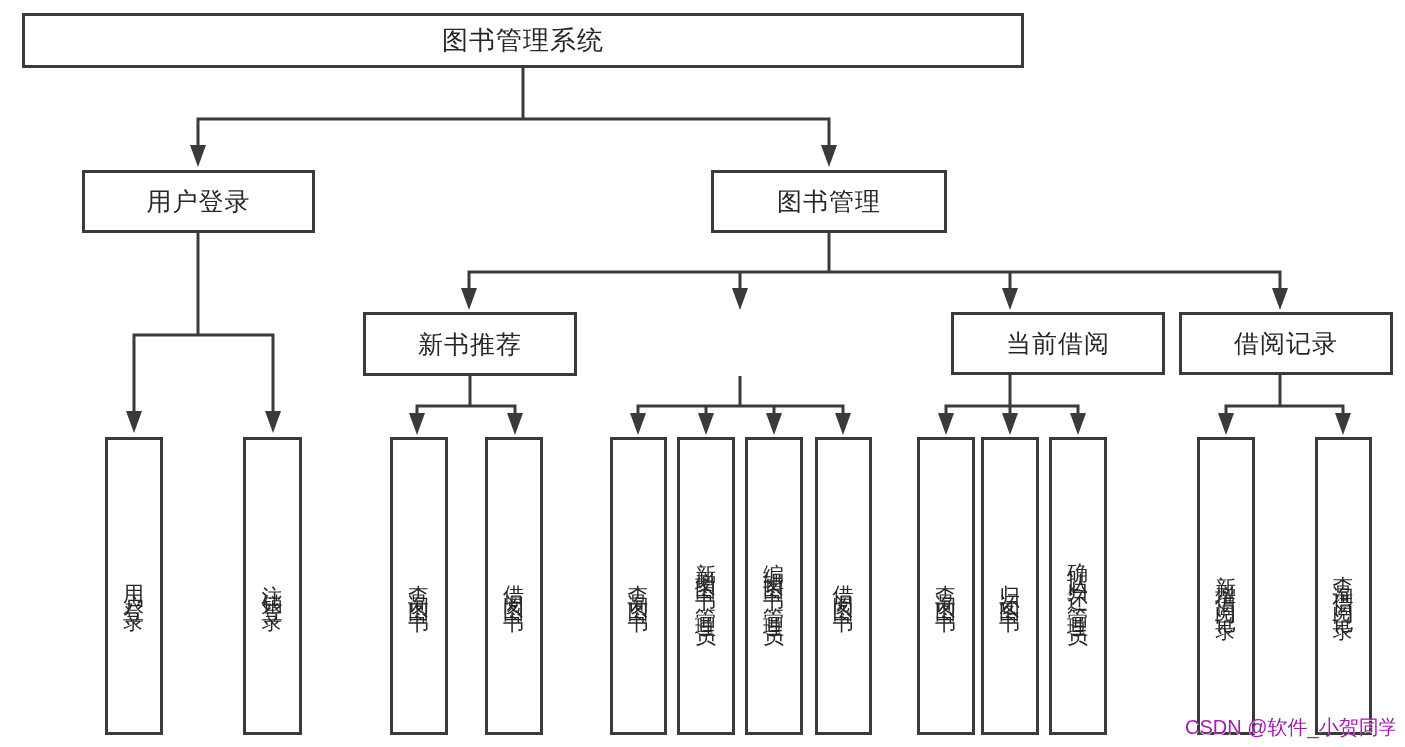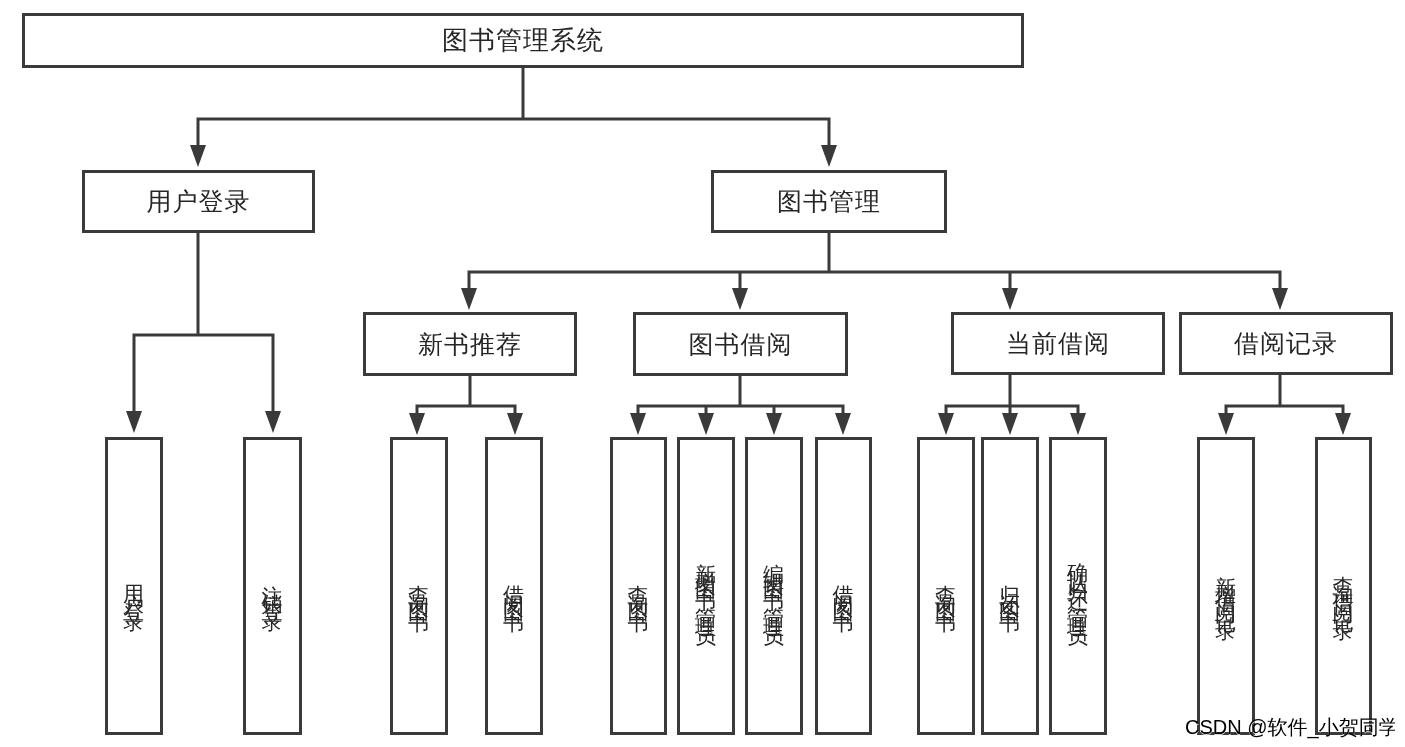--- a/index.html
+++ b/index.html
@@ -43,21 +43,21 @@
     line-height: 1;
     letter-spacing: 9px;
     color: #262626;
     white-space: nowrap;
   }
   .watermark {
     position: absolute;
     left: 1185px;
     top: 714px;
     font-size: 20px;
-    color: #000000;
+    color: #a21caf;
     text-shadow: 0 1px 0 rgba(255,255,255,0.8);
     white-space: nowrap;
     z-index: 3;
   }
   
   .n-root   { left: 22px;   top: 13px;  width: 1002px; height: 55px; }
   .n-login  { left: 82px;   top: 170px; width: 233px;  height: 63px; }
   .n-mgmt   { left: 711px;  top: 170px; width: 236px;  height: 63px; align-items: center; }
   .n-newrec { left: 363px;  top: 312px; width: 214px;  height: 64px; }
   .n-borrow { left: 633px;  top: 312px; width: 215px;  height: 64px; }
@@ -145,23 +145,20 @@
   <div class="node n-login">
     <span class="hlabel">用户登录</span>
   </div>
   <div class="node n-mgmt">
     <span class="hlabel">图书管理</span>
   </div>
 
   <div class="node n-newrec">
     <span class="hlabel">新书推荐</span>
   </div>
-  <div class="node n-borrow">
-    <span class="hlabel">图书借阅</span>
-  </div>
   <div class="node n-cur">
     <span class="hlabel">当前借阅</span>
   </div>
   <div class="node n-hist">
     <span class="hlabel">借阅记录</span>
   </div>
 
   <div class="node leaf l-g1a">
     <span class="vtext">用户登录</span>
   </div>

